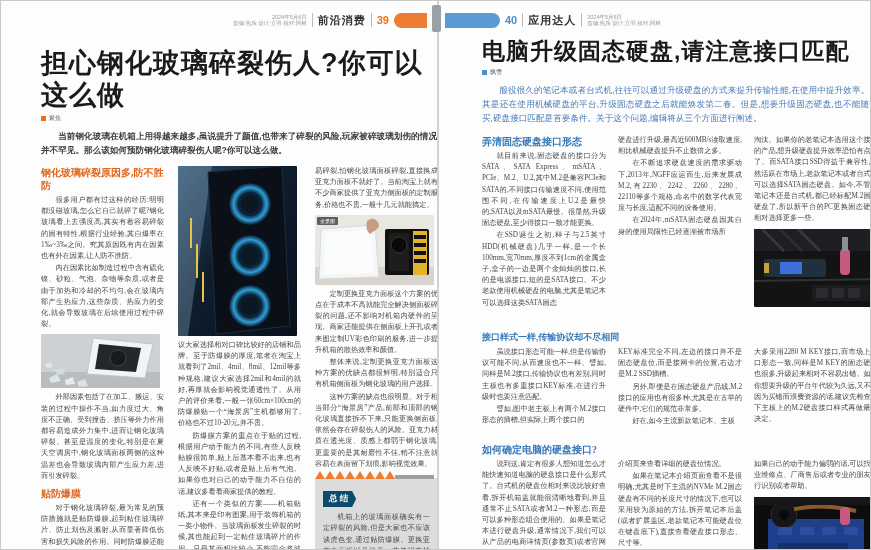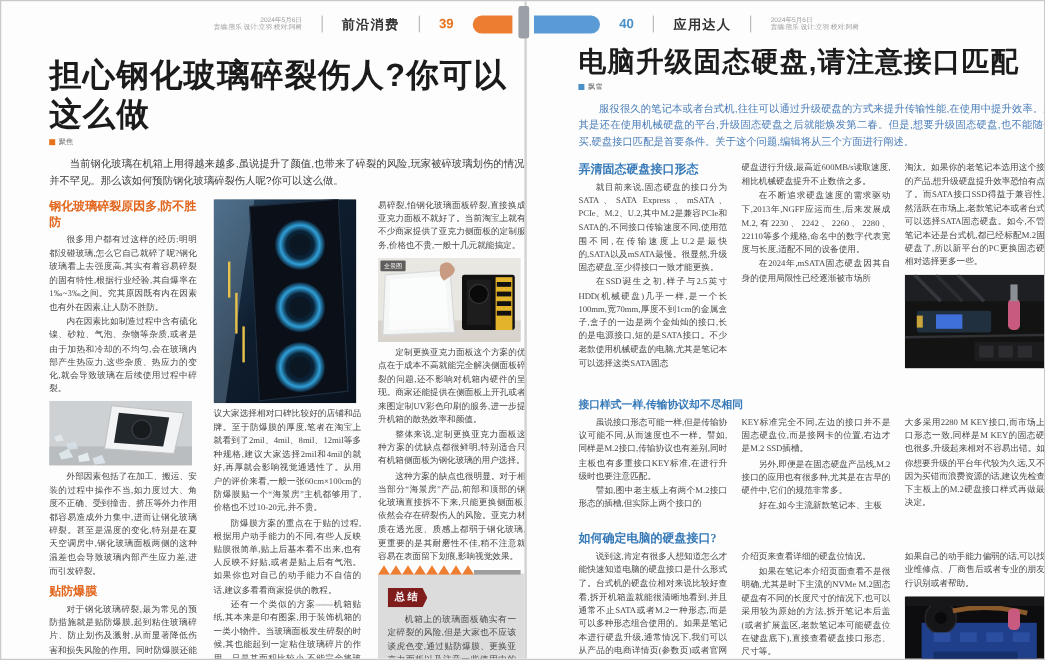--- a/index.html
+++ b/index.html
@@ -6,21 +6,21 @@
   html,body { background:#ffffff; }
   body { font-family:"Liberation Sans", sans-serif; }
   .spread { position:relative; width:871px; height:550px; background:#fdfdfd;
             border:1px solid #c9c9c9; overflow:hidden; }
   .spine-line { position:absolute; left:436px; top:0; bottom:0; width:2px;
                 background:#d2d2d2; }
   .spine-bar { position:absolute; left:431px; top:4px; width:9px; height:27px;
                background:#9aa0a6; border-radius:2px; z-index:5; }
 
   
-  .folio { position:absolute; top:9px; height:20px; display:flex; align-items:center; gap:16px; }
+  .folio { position:absolute; top:9px; height:20px; display:flex; align-items:center; gap:5px; }
   .folio-left  { right:443px; }
   .folio-right { left:444px; }
   .folio-meta { font-size:5.5px; line-height:6.5px; color:#9a9a9a; white-space:nowrap; }
   .folio-meta.ta-r { text-align:right; }
   .folio-sep { width:1px; height:14px; background:#bbbbbb; }
   .folio-section { font-size:11px; font-weight:bold; color:#333333; letter-spacing:1px; }
   .folio-num { font-size:11px; font-weight:bold; }
   .folio-num.orange { color:#e8721c; }
   .folio-num.blue { color:#4b90c8; }
   .pill { height:15px; border-radius:8px; }
@@ -36,21 +36,21 @@
   .page-left  .art-title { font-size:27px; line-height:32px; margin-top:6px; }
   .page-right .art-title { font-size:23px; line-height:28px; }
   .byline { display:flex; align-items:center; gap:3px; margin:3px 0 6px; }
   .byline-marker { width:5px; height:5px; display:inline-block; }
   .byline-marker.o { background:#e8721c; }
   .byline-marker.b { background:#4b90c8; }
   .byline-text { font-size:6px; color:#666666; }
 
   .intro { width:396px; font-size:8.6px; line-height:14px; text-indent:2em;
            text-align:justify; }
-  .intro.dark { color:#3c3c3c; font-weight:normal; }
+  .intro.dark { color:#3c3c3c; font-weight:bold; }
   .intro.blue { color:#4a7db8; }
 
   .cols { display:flex; margin-top:9px; }
   .page-left  .cols { width:397px; gap:14px; }
   .col { flex:1 1 0; min-width:0;font-family:Liberation Serif, serif; }
 
   p.body { font-size:7.2px; line-height:11.2px; color:#474747; text-indent:2em;
            text-align:justify; margin-bottom:1px; }
   p.body.noind { text-indent:0; }
   .colhead { font-size:10px; line-height:13px; font-weight:bold; margin:5px 0 3px; }
@@ -66,21 +66,21 @@
   
   .band { display:flex; width:396px; gap:12px; overflow:hidden; }
   .band-1 { height:196px; }
   .band-2 { height:112px; }
   .band-3 { height:150px; }
 
   
   .summary { position:relative; margin-top:8px; background:#dcdcdc;
              padding:9px 8px 9px; }
   .summary-zigzag { position:absolute; top:-7px; left:0; }
-  .summary-label { display:inline-block; background:#7f1d1d; color:#ffffff;
+  .summary-label { display:inline-block; background:#0c4a6e; color:#ffffff;
                    font-size:8.5px; font-weight:bold; padding:2px 8px 2px 6px;
                    clip-path:polygon(0 0, calc(100% - 4px) 0, 100% 50%, calc(100% - 4px) 100%, 0 100%);
                    margin-bottom:5px; }
   .summary p { font-size:7.2px; line-height:11.4px; color:#4a4a4a; text-indent:2em;
                text-align:justify; }
 </style>
 </head>
 <body>
 
 <div class="spread">

